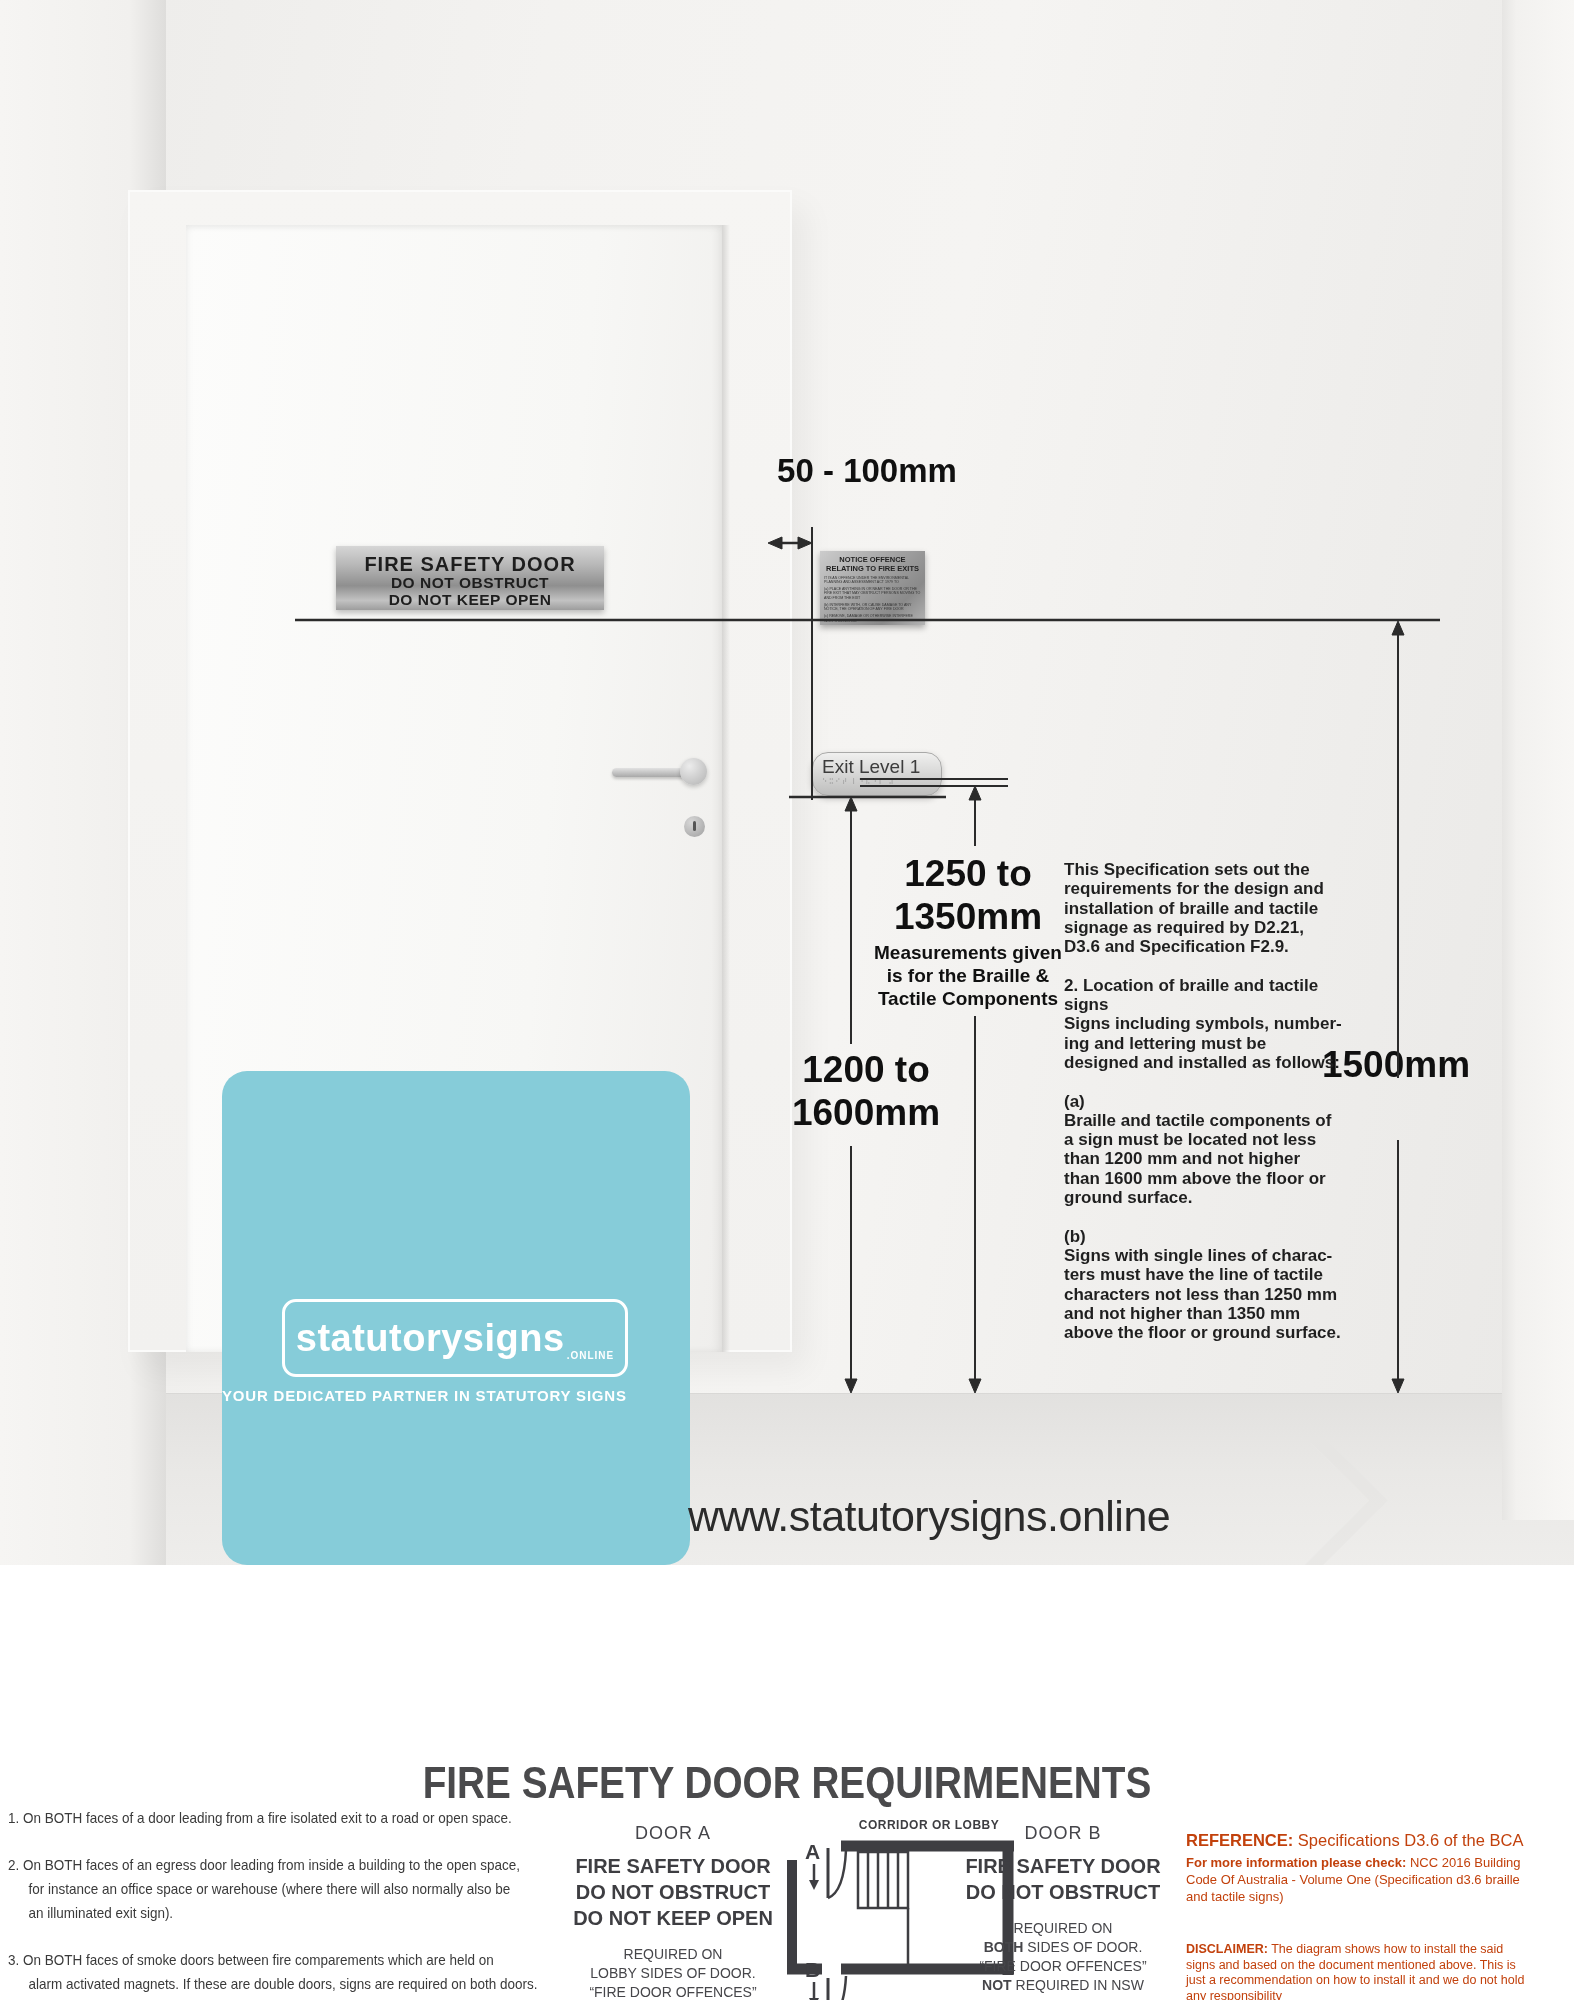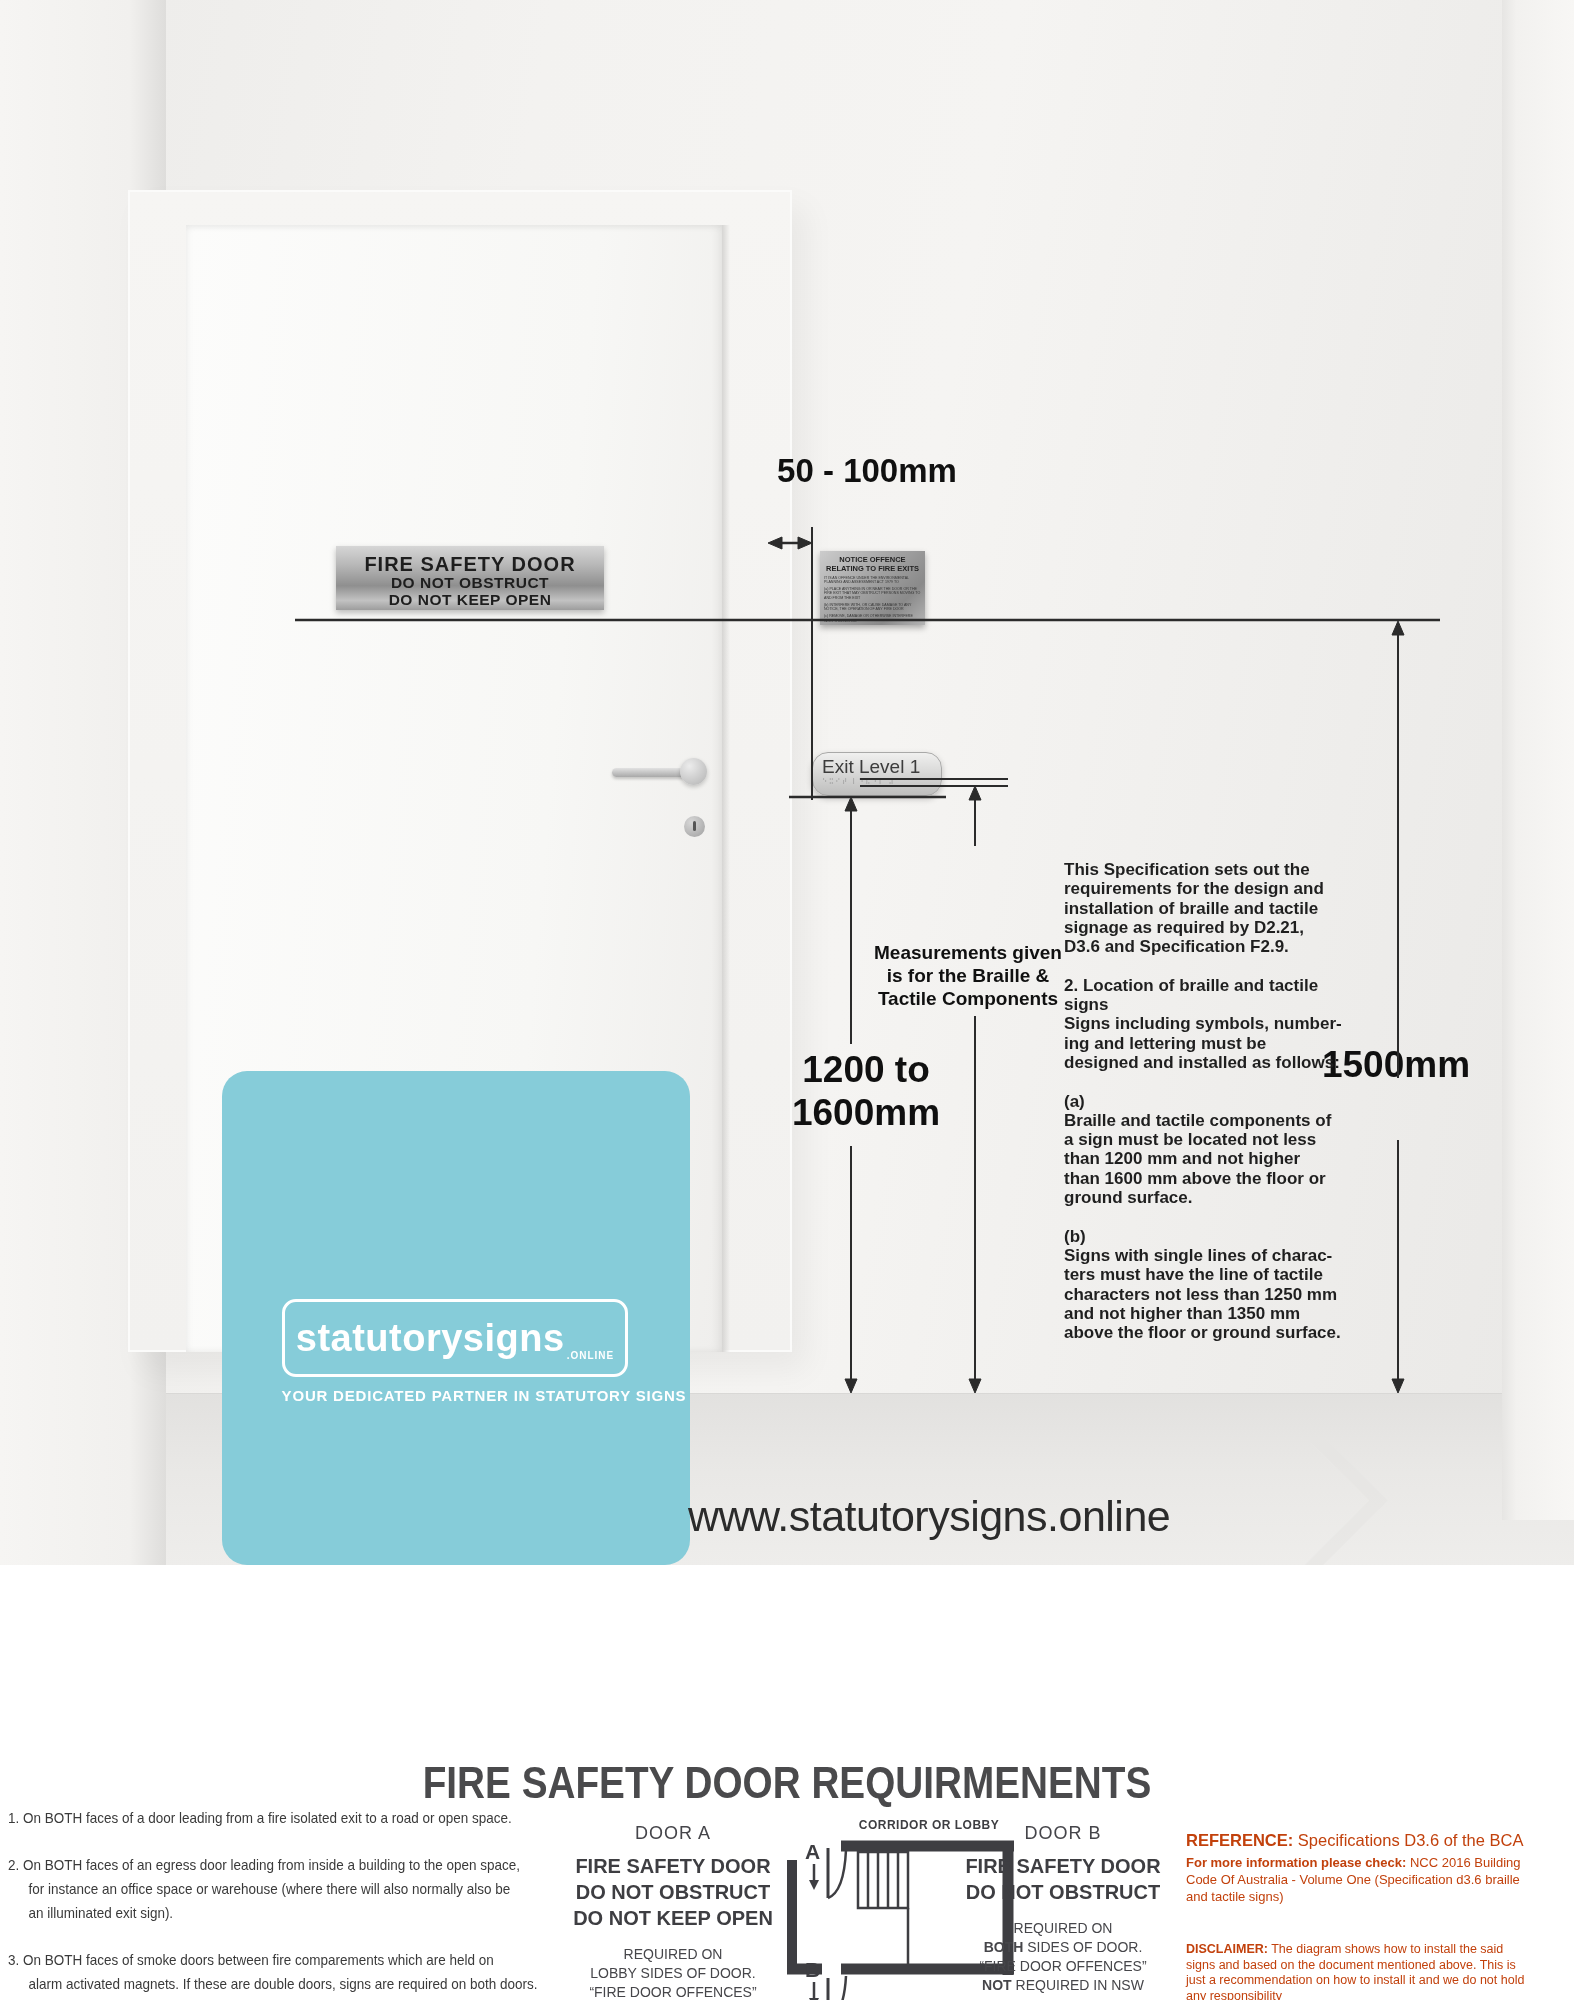--- a/index.html
+++ b/index.html
@@ -70,22 +70,22 @@
 
   .dims-svg{position:absolute;left:0;top:0;z-index:5;}
 
   
   .blue-box{position:absolute;left:222px;top:1071px;width:468px;height:494px;}
   .logo-frame{position:absolute;left:60px;top:228px;width:346px;height:78px;border:3px solid #ffffff;
          border-radius:14px;box-sizing:border-box;display:flex;align-items:center;justify-content:center;}
   .wordmark{color:#ffffff;font-size:38px;font-weight:bold;letter-spacing:.5px;}
   .logo-suffix{color:#ffffff;font-size:10px;font-weight:bold;letter-spacing:1px;align-self:flex-end;
          margin:0 0 13px 2px;}
-  .tagline{position:absolute;left:0;top:316px;width:100%;text-align:center;color:#ffffff;
-         font-size:15px;font-weight:bold;letter-spacing:.8px;margin-left:28px;}
+  .tagline{position:absolute;left:0;top:316px;width:100%;text-align:left;color:#ffffff;
+         font-size:15px;font-weight:bold;letter-spacing:.8px;}
 
   .website{position:absolute;left:688px;top:1492px;width:560px;font-size:43px;color:#2b2b2b;letter-spacing:-.5px;}
 
   
   .doc{position:absolute;left:0;top:1655px;width:1574px;height:435px;background:#ffffff;}
   .doc-title{position:absolute;left:50%;top:103px;transform:translateX(-50%) scaleX(0.88);
          transform-origin:center;font-size:44px;font-weight:bold;white-space:nowrap;color:#4a4a4c;}
   .req-list{position:absolute;left:8px;top:151px;width:600px;transform:scaleX(0.93);transform-origin:0 0;
          font-size:14.5px;line-height:24px;color:#3a3a3a;}
   .req-item{white-space:pre-line;padding-left:22px;text-indent:-22px;margin-bottom:23px;}
@@ -145,20 +145,22 @@
       <div class="nb">(b) INTERFERE WITH, OR CAUSE DAMAGE TO ANY NOTICE, THE OPERATION OF ANY FIRE DOOR</div>
       <div class="nb">(c) REMOVE, DAMAGE OR OTHERWISE INTERFERE WITH THIS NOTICE</div>
     </div>
 
     <div class="sign-exit">
       <div class="xl">Exit Level 1</div>
       <div class="xb">⠑⠭⠊⠞  ⠇⠑⠧⠑⠇ ⠼⠁</div>
     </div>
 
     <div class="dim lbl-50">50 - 100mm</div>
+    <div class="dim lbl-1250">1250 to
+1350mm</div>
     <div class="dim lbl-note">Measurements given
 is for the Braille &amp;
 Tactile Components</div>
     <div class="dim lbl-1200">1200 to
 1600mm</div>
     <div class="dim lbl-1500">1500mm</div>
 
     <div class="spec-text">This Specification sets out the
 requirements for the design and
 installation of braille and tactile

